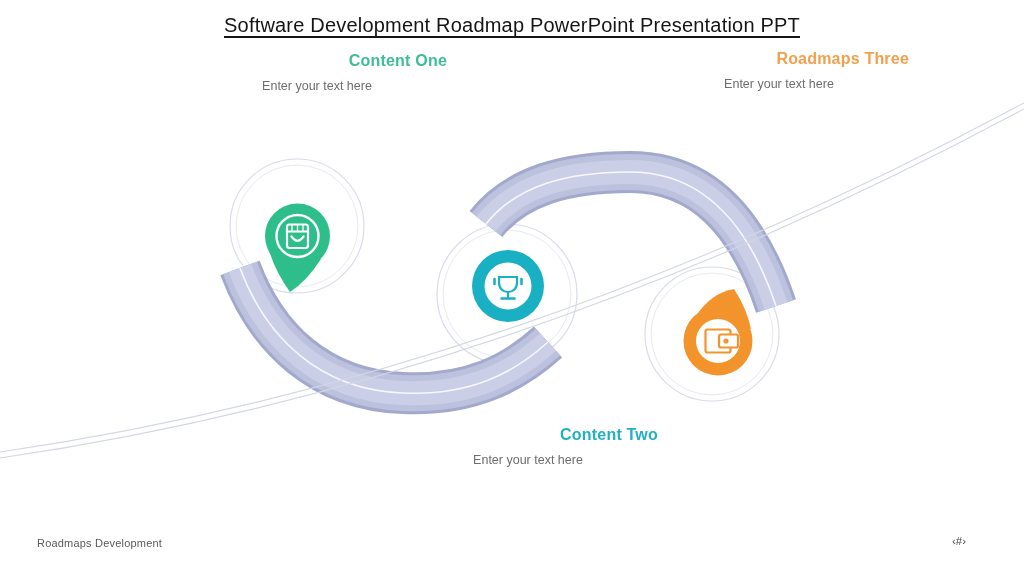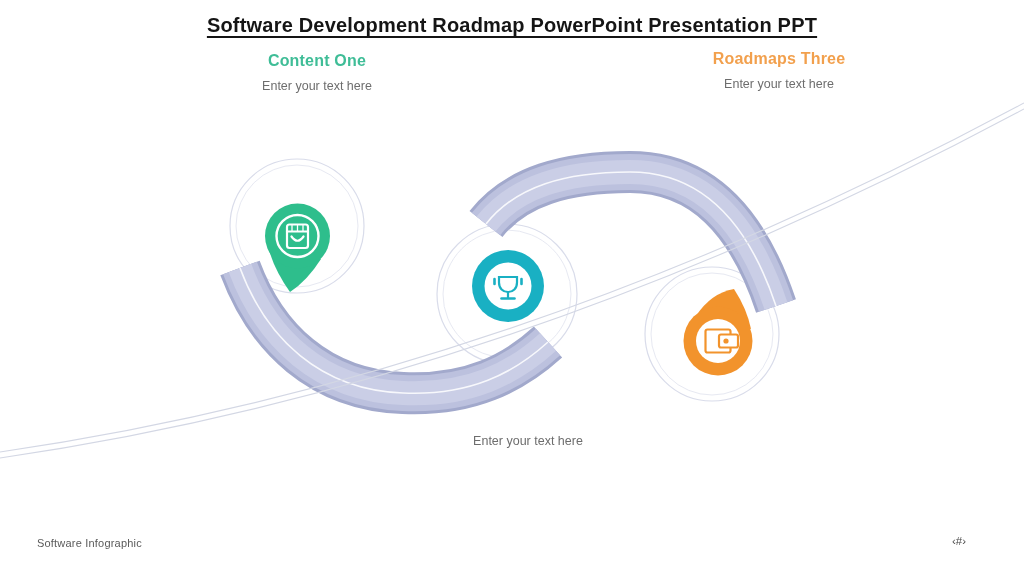--- a/index.html
+++ b/index.html
@@ -2,26 +2,26 @@
 <html><head>
 <meta charset="utf-8">
 <style>
   html,body{margin:0;padding:0;background:#fff;}
   .slide{
     position:relative;width:1024px;height:576px;background:#ffffff;overflow:hidden;
     font-family:"Liberation Sans",sans-serif;
   }
   .slide-title{
     position:absolute;top:14px;left:0;width:1024px;margin:0;text-align:center;
-    font-size:20px;font-weight:bold;color:#151515;letter-spacing:.2px;
+    font-size:20px;font-weight:normal;color:#151515;letter-spacing:.2px;
     text-decoration:underline;text-decoration-thickness:2px;text-underline-offset:4px;
   }
   .graphic-layer{position:absolute;left:0;top:0;width:1024px;height:576px;}
   .content-block{position:absolute;width:260px;text-align:center;}
-  .cb-label{font-size:16px;font-weight:600;margin:0 0 9px 0;letter-spacing:.2px;}
+  .cb-label{font-size:16px;font-weight:600;margin:0 0 9px 0;letter-spacing:.2px;text-align:right;}
   .cb-sub{font-size:12.5px;color:#6d6d6d;margin:8px;}
   .block-one{left:187px;top:52px;}
   .block-three{left:649px;top:50px;}
   .block-two{left:398px;top:426px;}
   .footer-left{
     position:absolute;left:37px;top:537px;font-size:11px;color:#5a5a5a;letter-spacing:.2px;
   }
   .page-number{
     position:absolute;left:952px;top:535px;width:60px;font-size:11.5px;color:#4a4a4a;
   }
@@ -97,25 +97,26 @@
   </svg>
 
   <h1 class="slide-title">Software Development Roadmap PowerPoint Presentation PPT</h1>
 
   <div class="content-block block-one">
     <p class="cb-label" style="color: rgb(63, 189, 151);">Content One</p>
     <p class="cb-sub">Enter your text here</p>
   </div>
 
   <div class="content-block block-two">
+    <p class="cb-label" style="color: rgb(34, 177, 195);">Content Two</p>
     <p class="cb-sub">Enter your text here</p>
   </div>
 
   <div class="content-block block-three">
     <p class="cb-label" style="color: rgb(242, 160, 77);">Roadmaps Three</p>
     <p class="cb-sub">Enter your text here</p>
   </div>
 
-  <div class="footer-left">Software Infographic</div>
+  <div class="footer-left">Roadmaps Development</div>
 
   <div class="page-number">‹#›</div>
 
 </div>
 
 </body></html>

